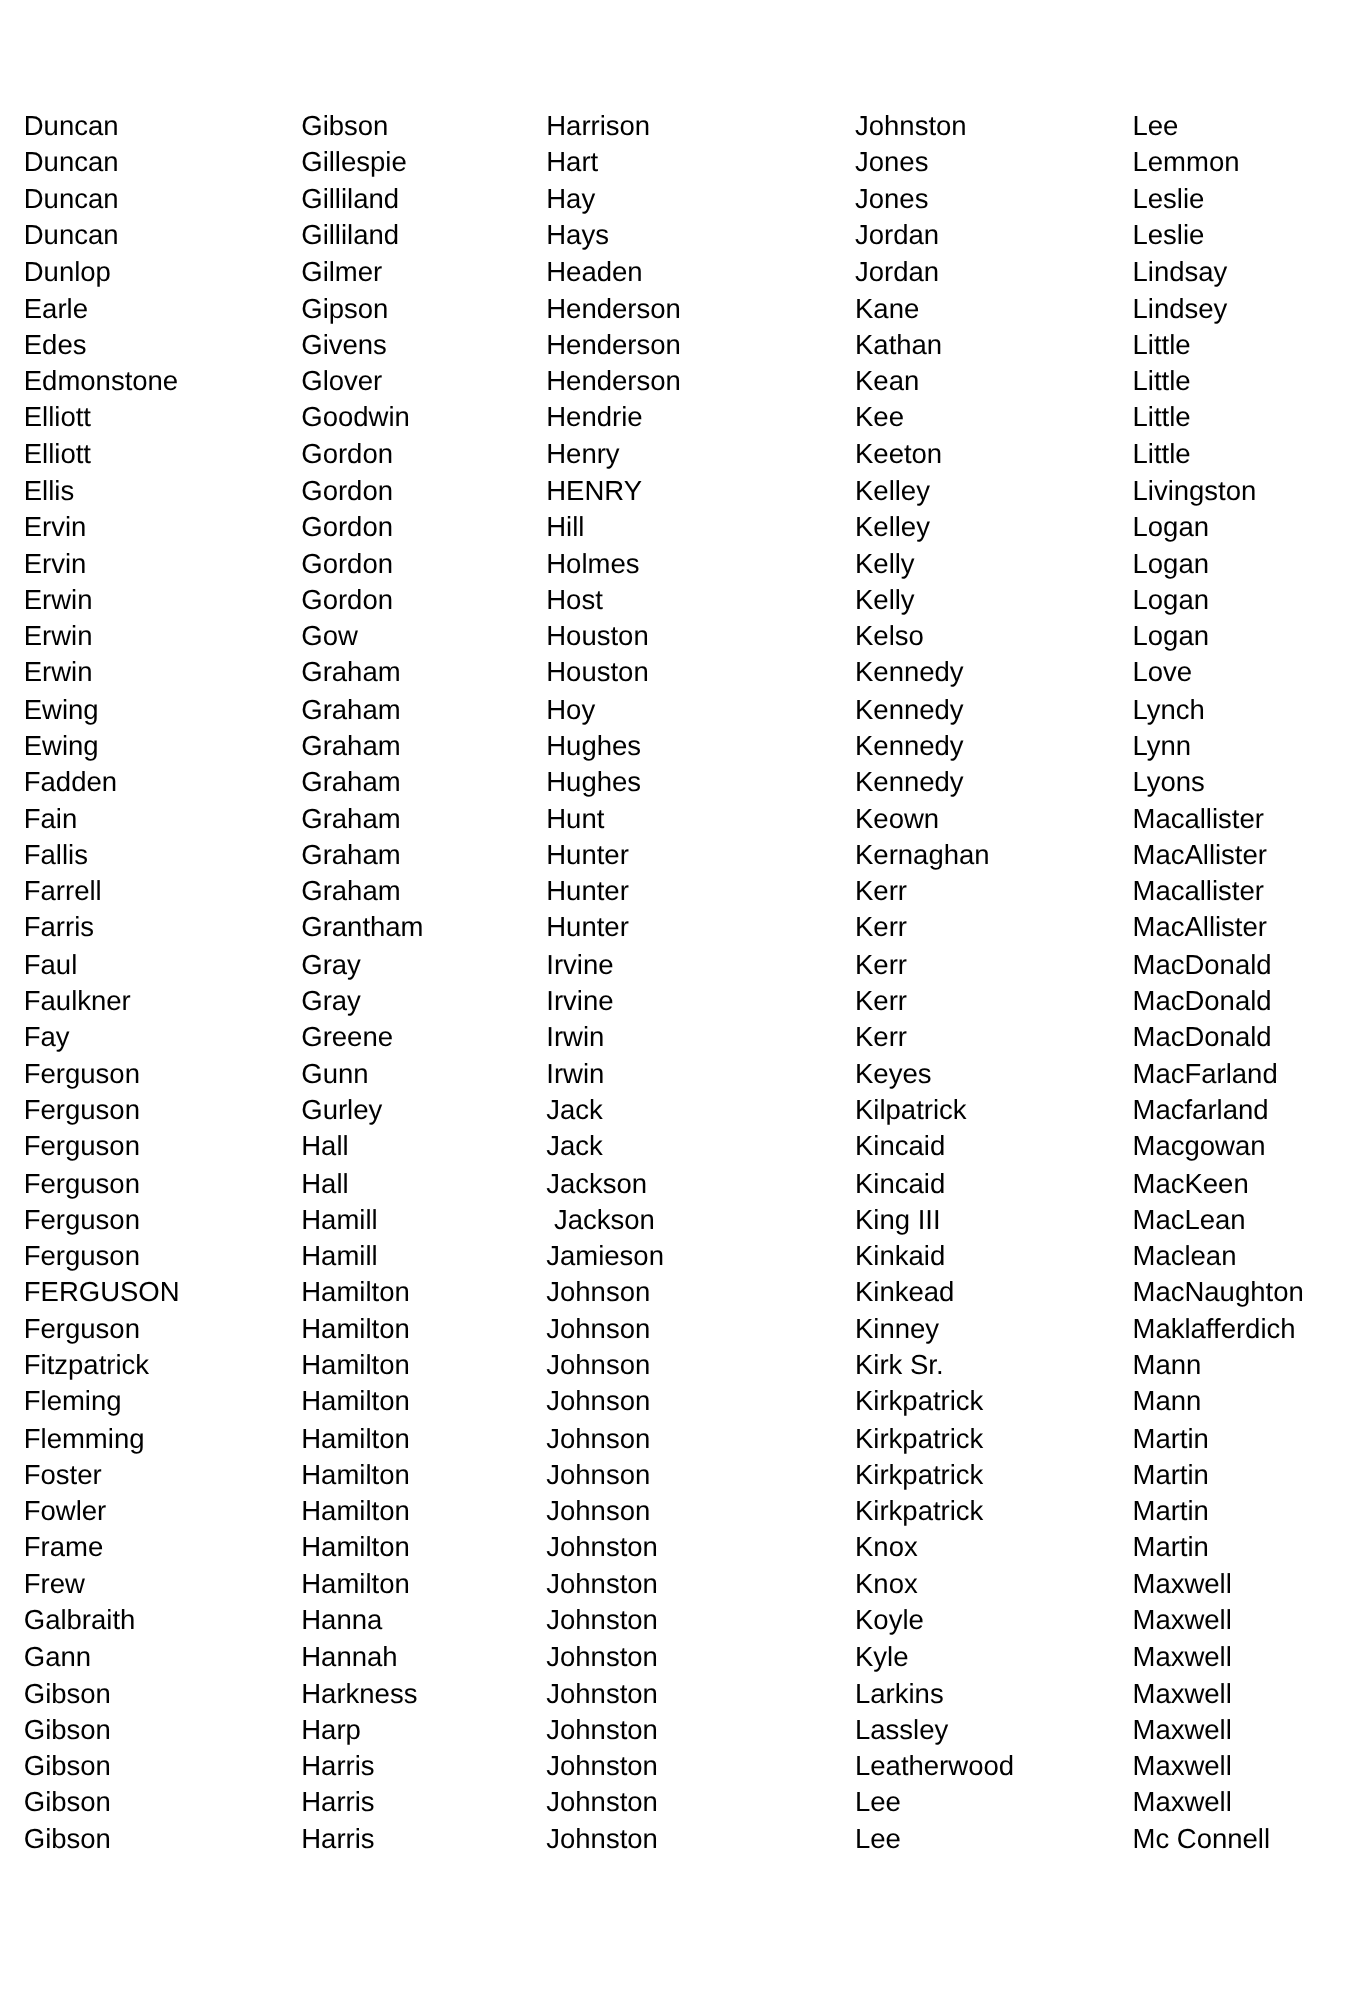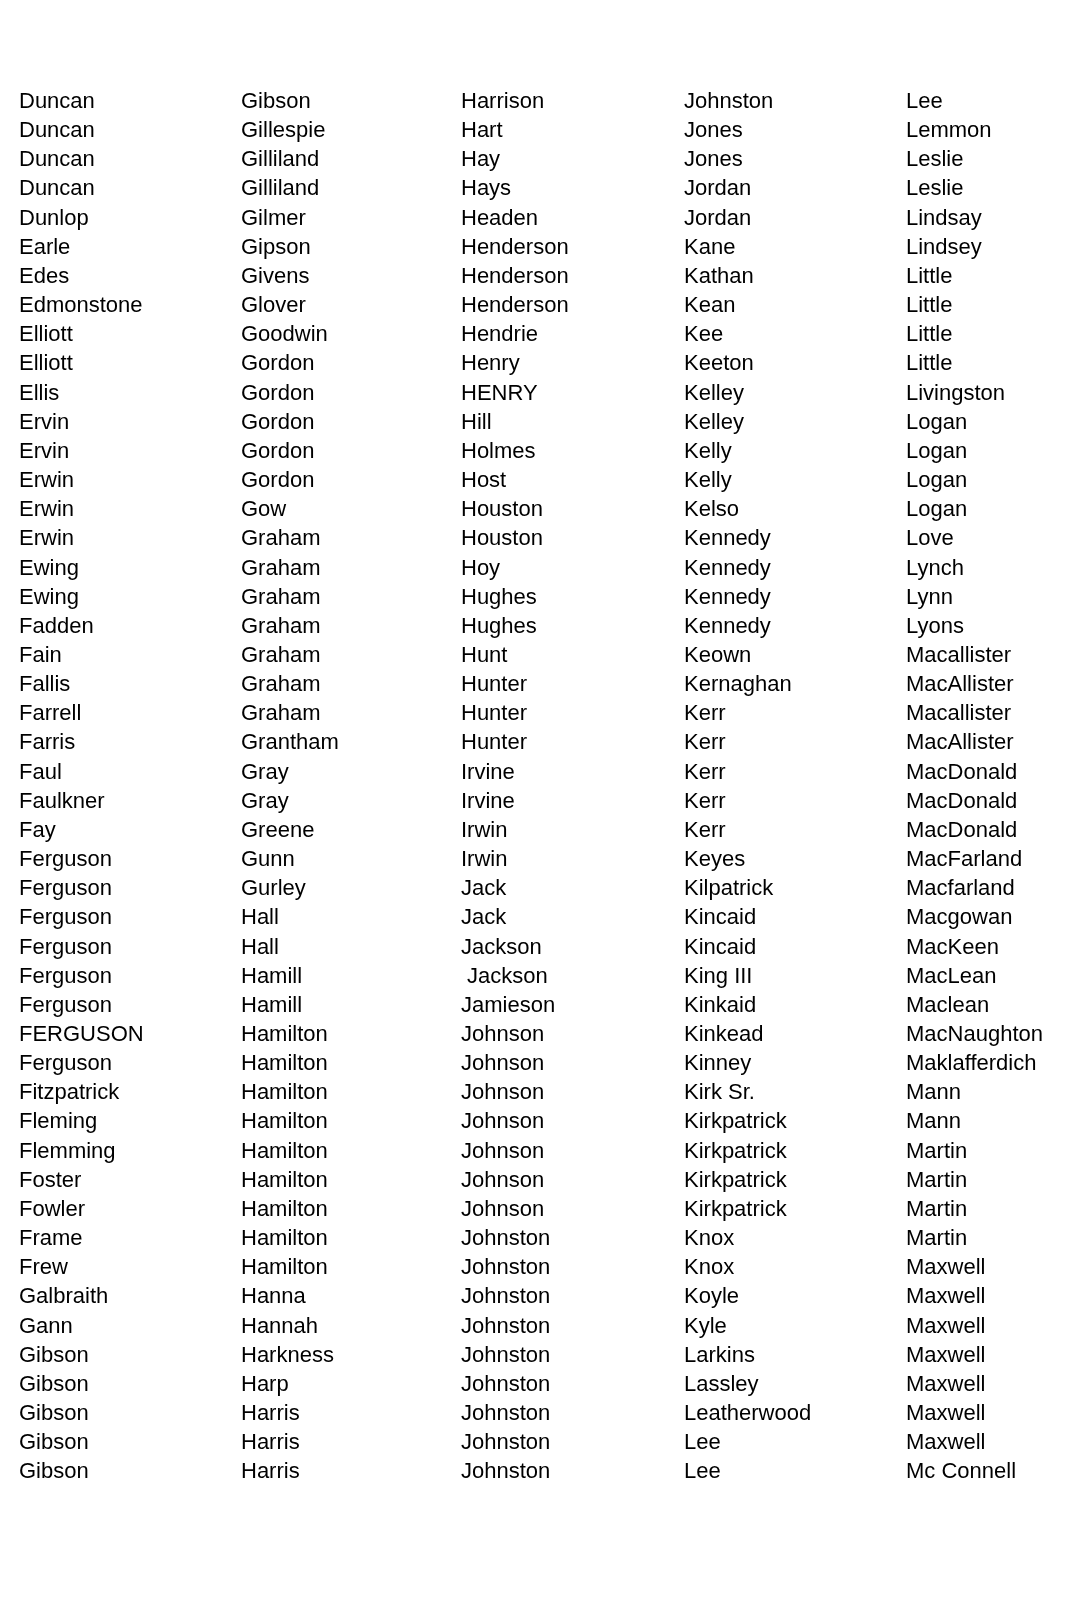--- a/index.html
+++ b/index.html
@@ -22,21 +22,21 @@
   }
   .col {
     position: absolute;
     top: 86px;
     font-size: 22px;
     line-height: 29.17px;
     white-space: pre;
   }
   .col-1 { left: 19px; }
   .col-2 { left: 241px; }
-  .col-3 { left: 461px; }
+  .col-3 { left: 437px; }
   .col-4 { left: 684px; }
   .col-5 { left: 906px; }
   .name-cell {
     height: 29.17px;
   }
 </style>
 </head>
 <body>
 
 <div class="page">

